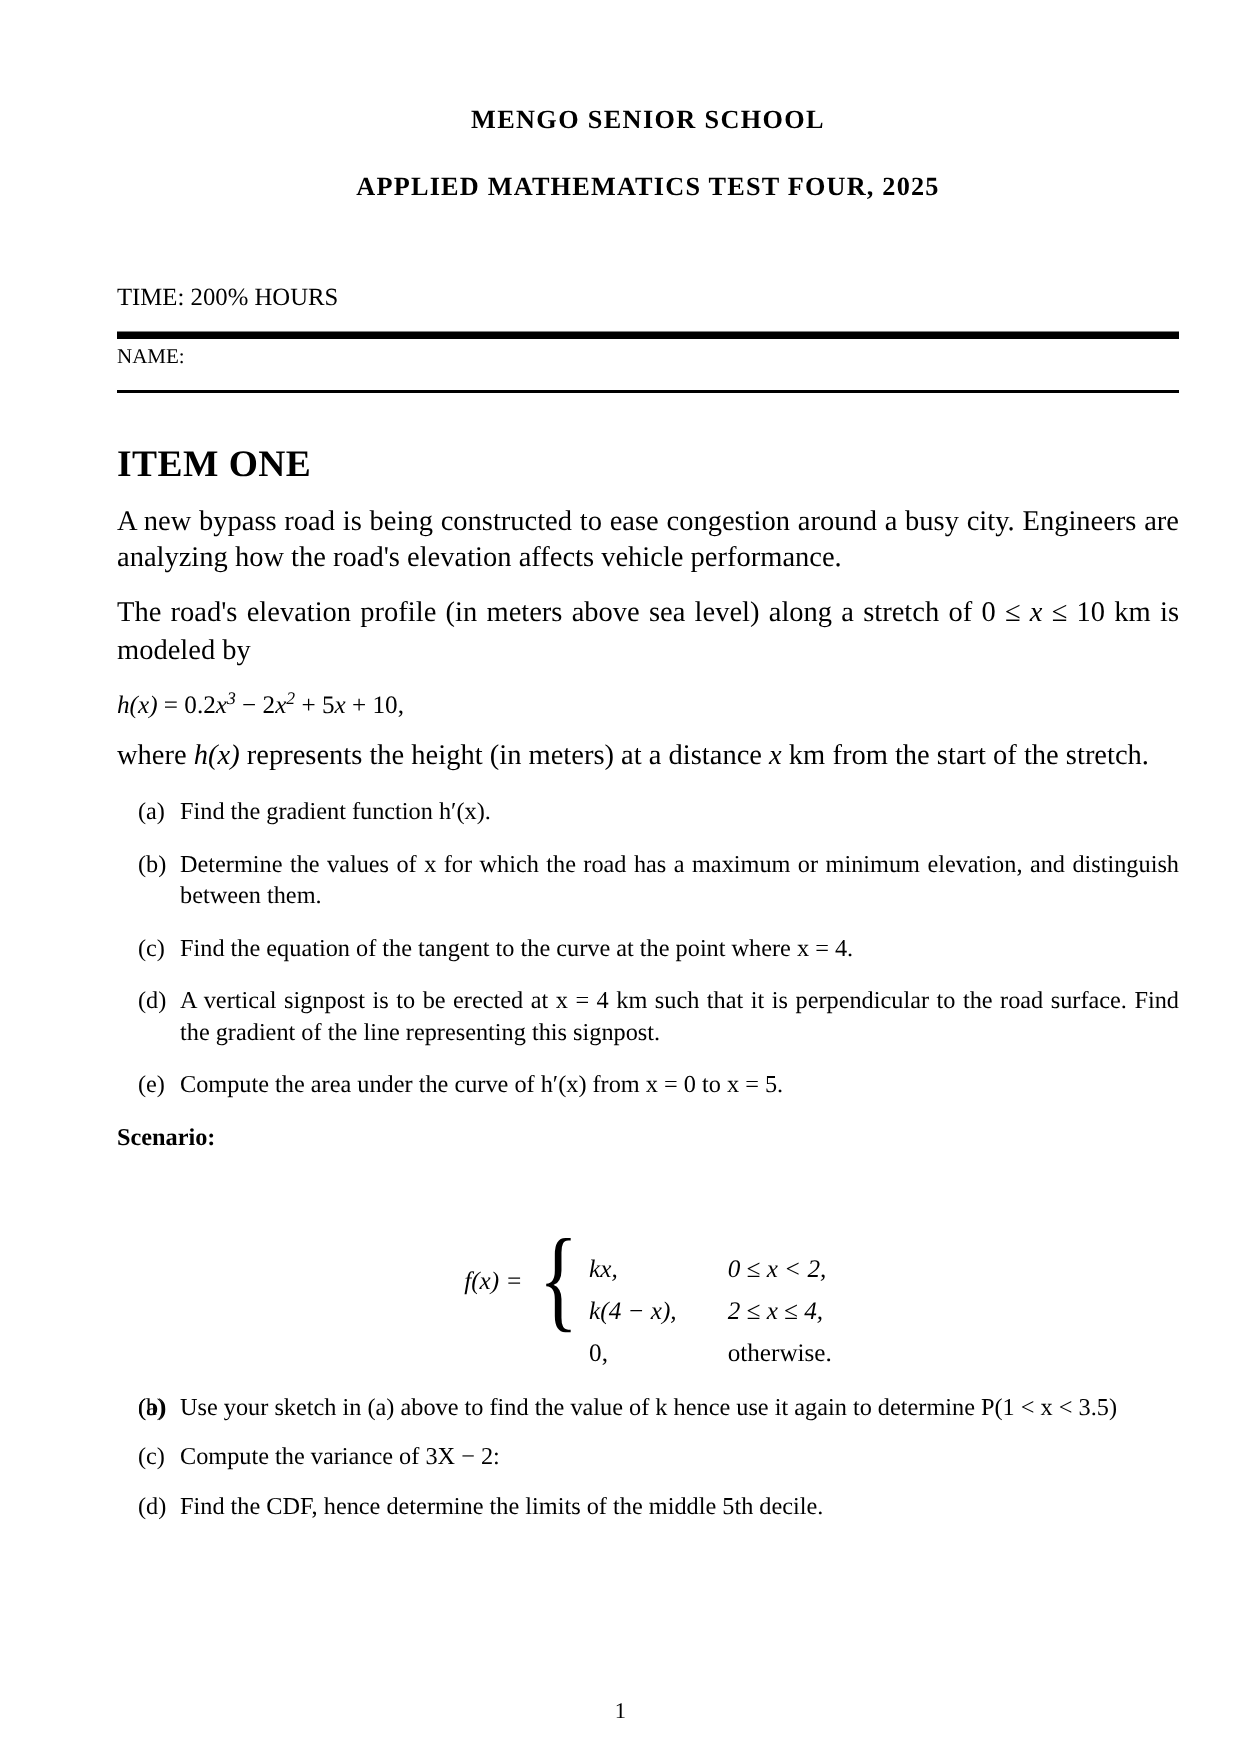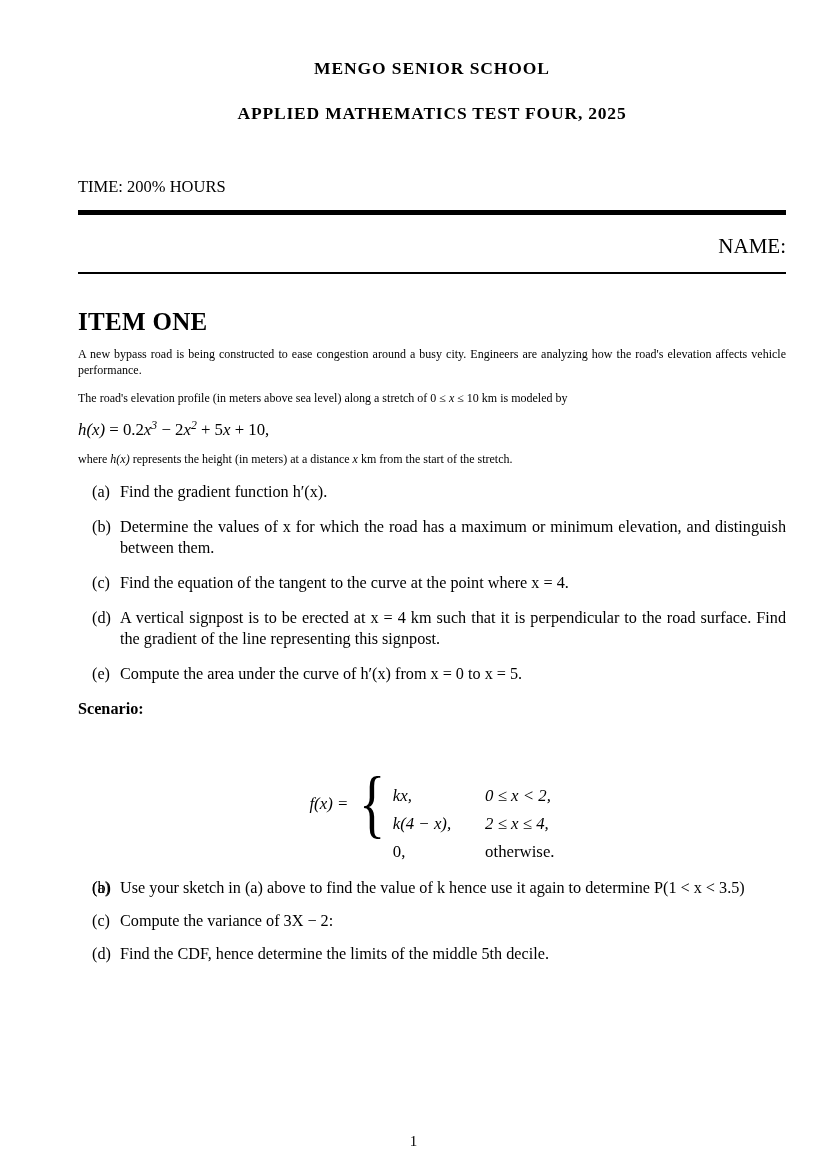--- a/index.html
+++ b/index.html
@@ -17,21 +17,21 @@
   }
   .page {
     position: relative;
     width: 827px;
     height: 1170px;
     box-sizing: border-box;
   }
   .content {
     position: absolute;
     left: 78px;
-    top: 0;
+    top: 11px;
     width: 708px;
   }
 
   
   .title-block { padding-top: 58px; text-align: center; }
   .school-name {
     font-size: 17.5px;
     font-weight: bold;
     letter-spacing: 0.9px;
     line-height: 1.2;
@@ -50,44 +50,43 @@
     margin-top: 53px;
     line-height: 1.25;
   }
   .rule-thick {
     margin-top: 12px;
     height: 5px;
     background: #000000;
     width: 100%;
   }
   .name-line {
-    font-size: 21px;
-    margin-top: 18px;
+    font-size: 14px;
+    margin-top: 4px;
     line-height: 1.25;
-    text-align: right;
   }
   .rule-thin {
     margin-top: 13px;
     height: 2px;
     background: #000000;
     width: 100%;
   }
 
   
   .item-heading {
     font-size: 25px;
     font-weight: bold;
     letter-spacing: 0.3px;
     margin-top: 34px;
     line-height: 1.1;
   }
 
   
   p.body {
-    font-size: 12px;
+    font-size: 19px;
     line-height: 1.30;
     text-align: justify;
     text-justify: inter-word;
     margin: 12px 0 0 0;
   }
   p.tight { margin-top: 11px; }
 
   .scenario-label {
     font-size: 16.2px;
     font-weight: bold;

